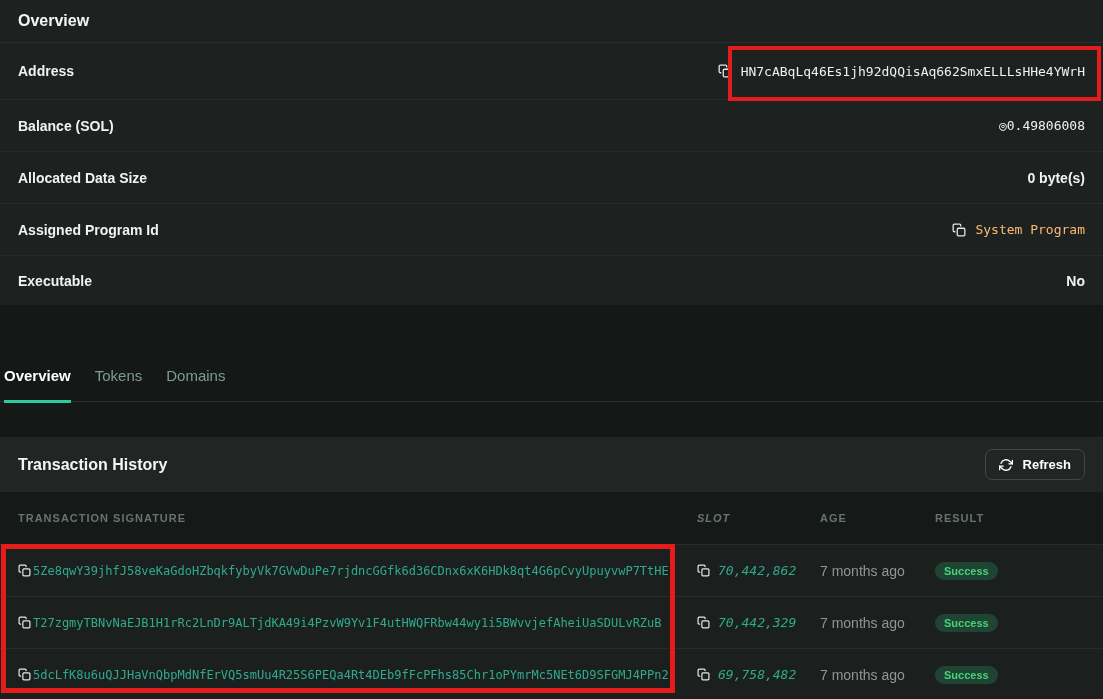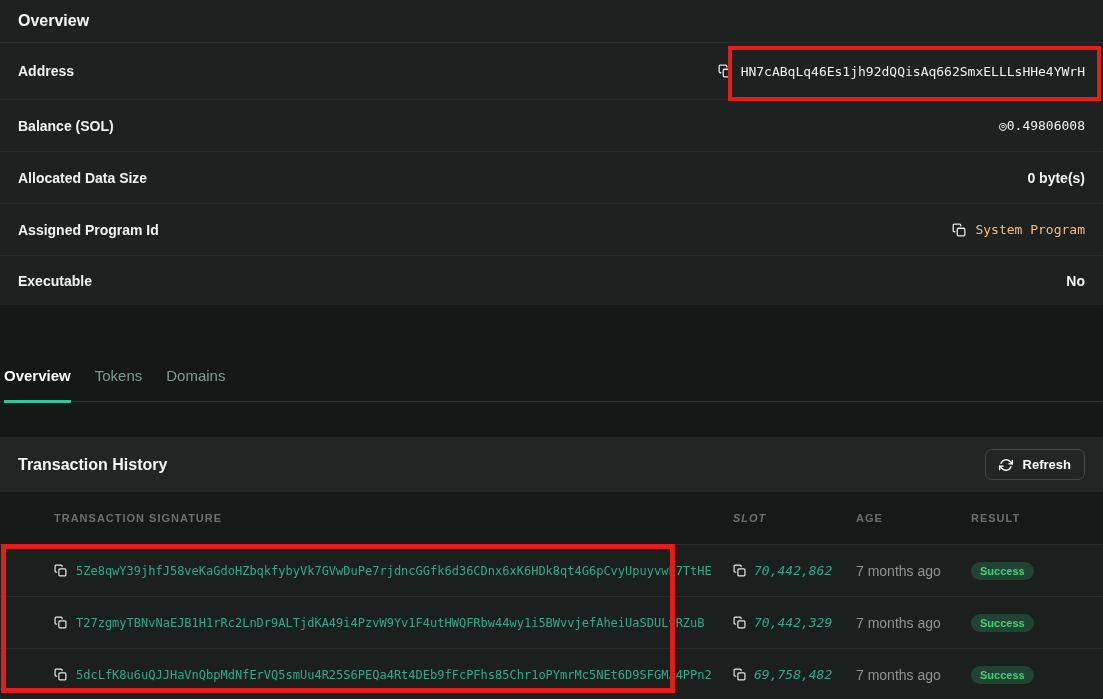--- a/index.html
+++ b/index.html
@@ -37,27 +37,27 @@
   .tx-card { margin-top:35px; }
   .tx-header { height:55px; background:#212625; display:flex; align-items:center;
                justify-content:space-between; padding:0 18px; }
   .tx-title { font-size:16px; font-weight:700; color:#f4f6f5; }
   .refresh-btn { display:flex; align-items:center; gap:10px; height:31px; padding:0 13px;
                  background:transparent; border:1px solid #41474b; border-radius:7px;
                  color:#ffffff; font-size:13px; font-weight:700; cursor:pointer;
                  font-family:"Liberation Sans", sans-serif; }
   .thead { height:52px; background:#151a19; display:flex; align-items:center; padding:0 18px; }
   .th { font-size:11px; font-weight:700; letter-spacing:1px; color:#68736f; text-transform:uppercase; }
-  .col-sig { width:679px;margin-left:36px; }
+  .col-sig { width:679px; }
   .col-slot { width:123px;font-style:italic; }
   .col-age { width:115px; }
   .col-result { flex:1; }
   .trow { height:52px; background:#1b201f; display:flex; align-items:center; padding:0 18px;
           border-top:1px solid #272c2b; }
-  .sig-cell { display:flex; align-items:center; gap:9px; }
+  .sig-cell { display:flex; align-items:center; gap:2px; }
   .sig-link { font-size:12px; color:#2fab8c; text-decoration:none; }
   .slot-cell { display:flex; align-items:center; gap:8px; }
   .slot-link { font-size:13px; color:#2fab8c; text-decoration:none; }
   .age { font-size:14px; color:#8f9594; }
   .badge { display:inline-block; padding:3px 9px; border-radius:999px;
            background:#1f4433; color:#47d178; font-size:11px; font-weight:700; }
 
   
   .red-box { position:absolute; border:4px solid #e51c1c; z-index:10; pointer-events:none; }
   #red-box-address { left:728px; top:46px; width:373px; height:55px; }

